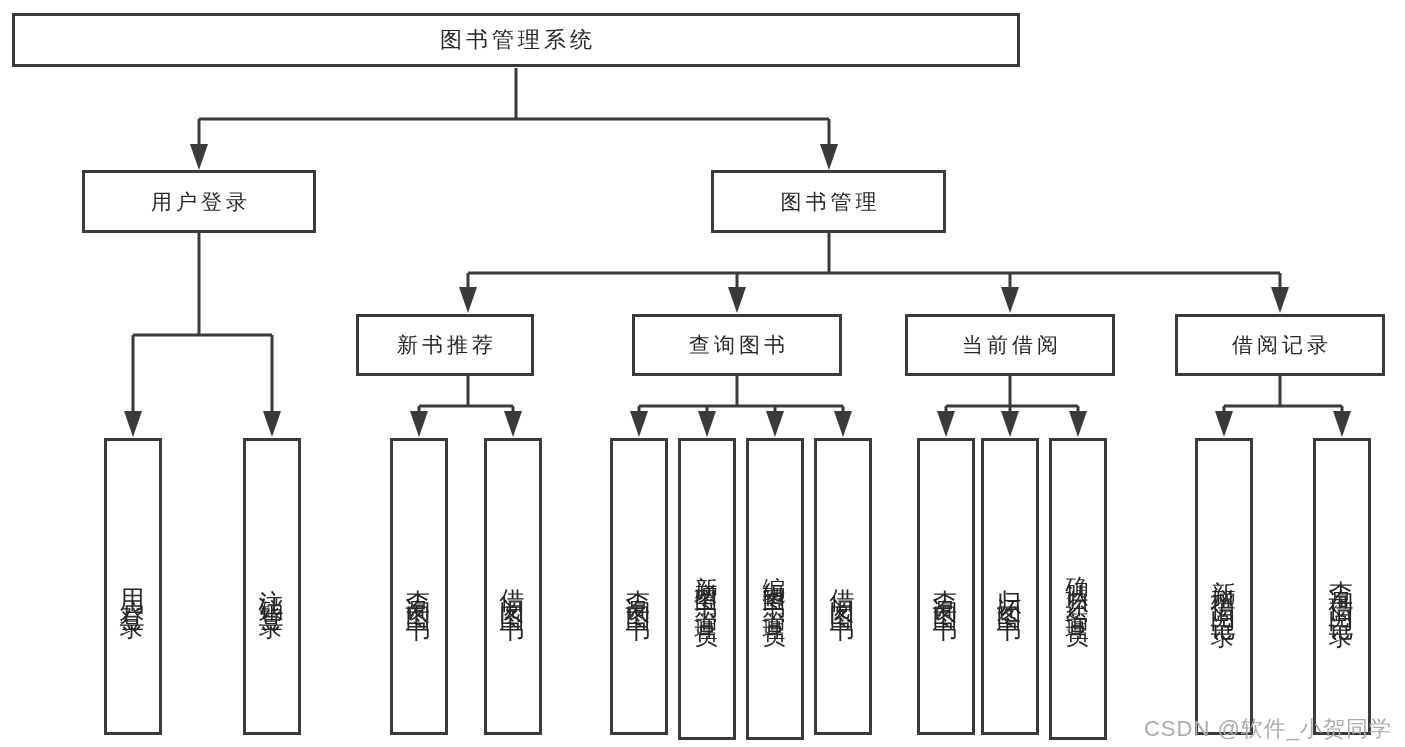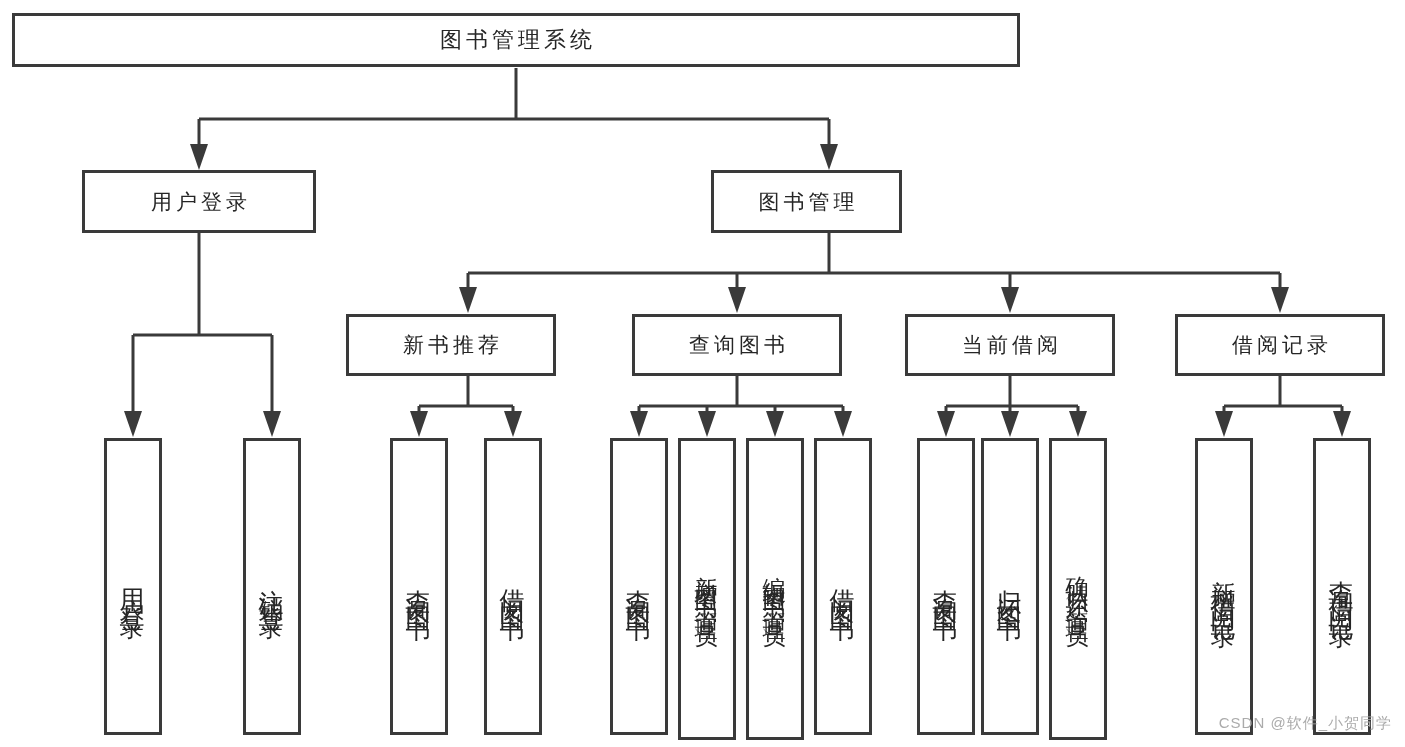--- a/index.html
+++ b/index.html
@@ -47,21 +47,21 @@
     white-space: nowrap;
   }
   .v-label.tight {
     font-size: 23px;
     letter-spacing: 7px;
   }
   .watermark {
     position: absolute;
     top: 714px;
     right: 13px;
-    font-size: 15px;
+    font-size: 22px;
     letter-spacing: 1px;
     color: var(--watermark);
     z-index: 10;
     white-space: nowrap;
   }
 </style>
 </head>
 <body>
 
 <div class="stage">
@@ -105,25 +105,25 @@
     </g>
   </svg>
 
   <div class="box root" style="left:12px;top:13px;width:1008px;height:54px;">
     <span class="h-label">图书管理系统</span>
   </div>
 
   <div class="box" style="left:82px;top:170px;width:234px;height:63px;">
     <span class="h-label">用户登录</span>
   </div>
-  <div class="box" style="left:711px;top:170px;width:191px;height:63px;">
+  <div class="box" style="left:711px;top:170px;width:235px;height:63px;">
     <span class="h-label">图书管理</span>
   </div>
 
-  <div class="box" style="left:346px;top:314px;width:210px;height:62px;">
+  <div class="box" style="left:356px;top:314px;width:178px;height:62px;">
     <span class="h-label">新书推荐</span>
   </div>
   <div class="box" style="left:632px;top:314px;width:210px;height:62px;">
     <span class="h-label">查询图书</span>
   </div>
   <div class="box" style="left:905px;top:314px;width:210px;height:62px;">
     <span class="h-label">当前借阅</span>
   </div>
   <div class="box" style="left:1175px;top:314px;width:210px;height:62px;">
     <span class="h-label">借阅记录</span>

